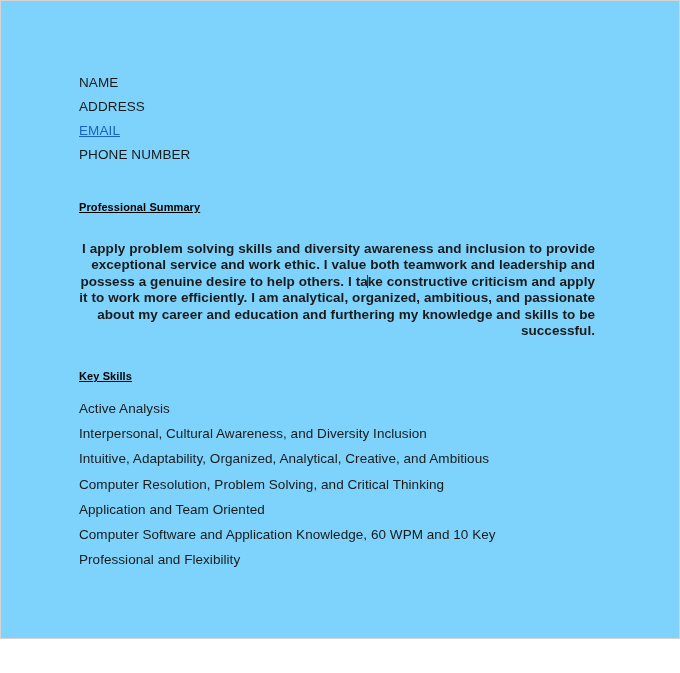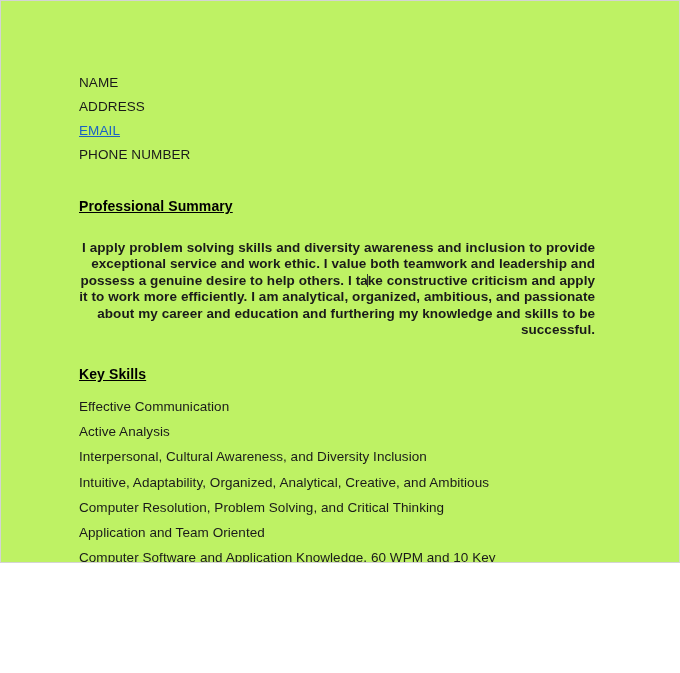--- a/index.html
+++ b/index.html
@@ -10,23 +10,23 @@
   }
 
   body {
     font-family: "Liberation Sans", sans-serif;
     -webkit-font-smoothing: antialiased;
   }
 
   #page {
     position: relative;
     width: 680px;
-    height: 563px;
+    height: 639px;
     box-sizing: border-box;
-    background: #bef264;
+    background: #7dd3fc;
     border: 1px solid #d4d4d4;
     overflow: hidden;
   }
 
   #doc-body {
     position: absolute;
     left: 78px;
     top: 70px;
     width: 516px;
   }
@@ -46,21 +46,21 @@
 
   .contact-line.link-line a,
   .contact-line.link-line .link-text {
     color: #1a62c4;
     text-decoration: underline;
     cursor: pointer;
   }
 
   
   .section-heading {
-    font-size: 14px;
+    font-size: 11px;
     font-weight: bold;
     color: #000000;
     text-decoration: underline;
     line-height: 18px;
     margin: 0 2px 11px 0;
     display: inline-block;
     letter-spacing: 0.1px;
   }
 
   .section {
@@ -129,21 +129,20 @@
     <div class="section">
       <div class="section-heading">Professional Summary</div>
 
       <p class="summary-paragraph"><span>I apply problem solving skills and diversity awareness and inclusion to provide exceptional service and work ethic. I value both teamwork and leadership and possess a genuine desire to help others. I ta</span><span class="caret"></span><span>ke constructive criticism and apply it to work more efficiently. I am analytical, organized, ambitious, and passionate about my career and education and furthering my knowledge and skills to be successful.</span></p>
     </div>
 
     <div class="section skills-section">
       <div class="section-heading">Key Skills</div>
 
       <ul class="skills-list">
-        <li class="skill-item">Effective Communication</li>
         <li class="skill-item">Active Analysis</li>
         <li class="skill-item">Interpersonal, Cultural Awareness, and Diversity Inclusion</li>
         <li class="skill-item">Intuitive, Adaptability, Organized, Analytical, Creative, and Ambitious</li>
         <li class="skill-item">Computer Resolution, Problem Solving, and Critical Thinking</li>
         <li class="skill-item">Application and Team Oriented</li>
         <li class="skill-item">Computer Software and Application Knowledge, 60 WPM and 10 Key</li>
         <li class="skill-item">Professional and Flexibility</li>
       </ul>
     </div>
 

